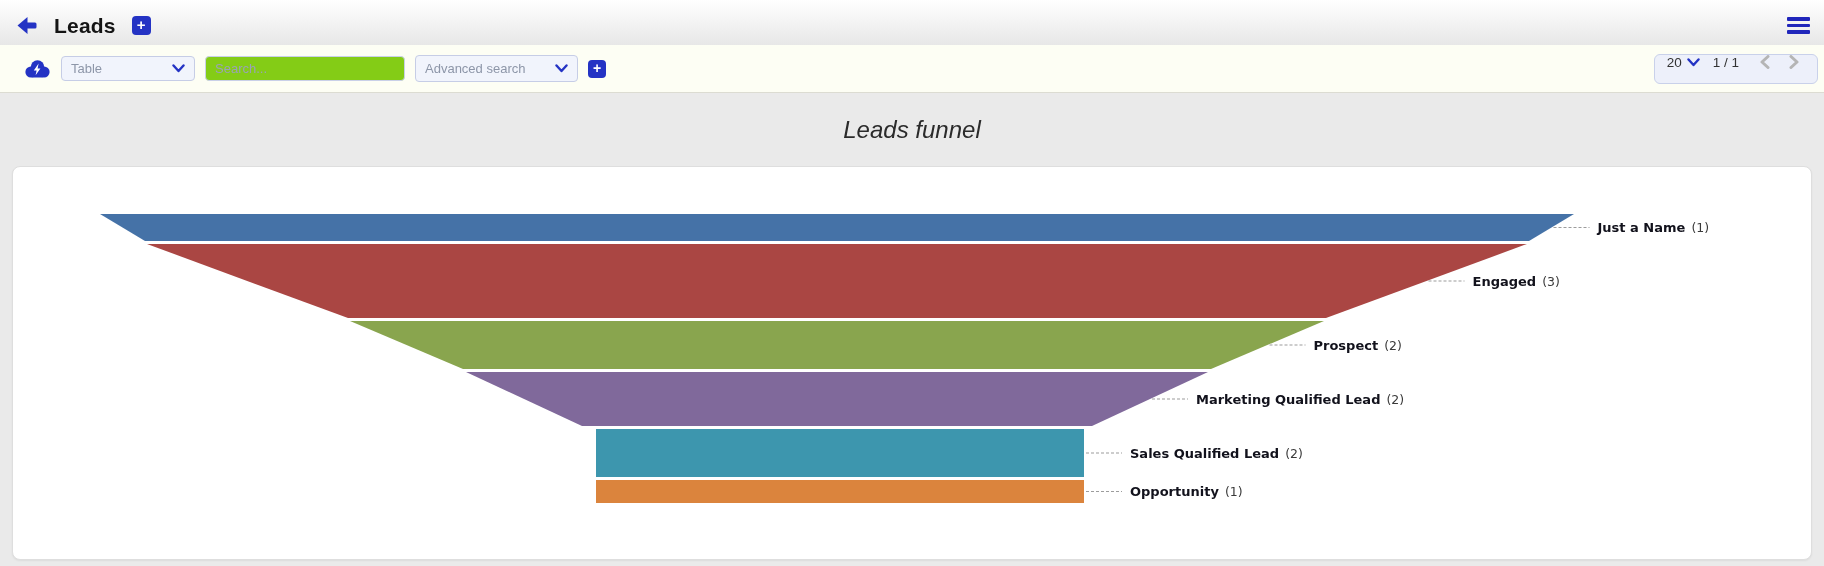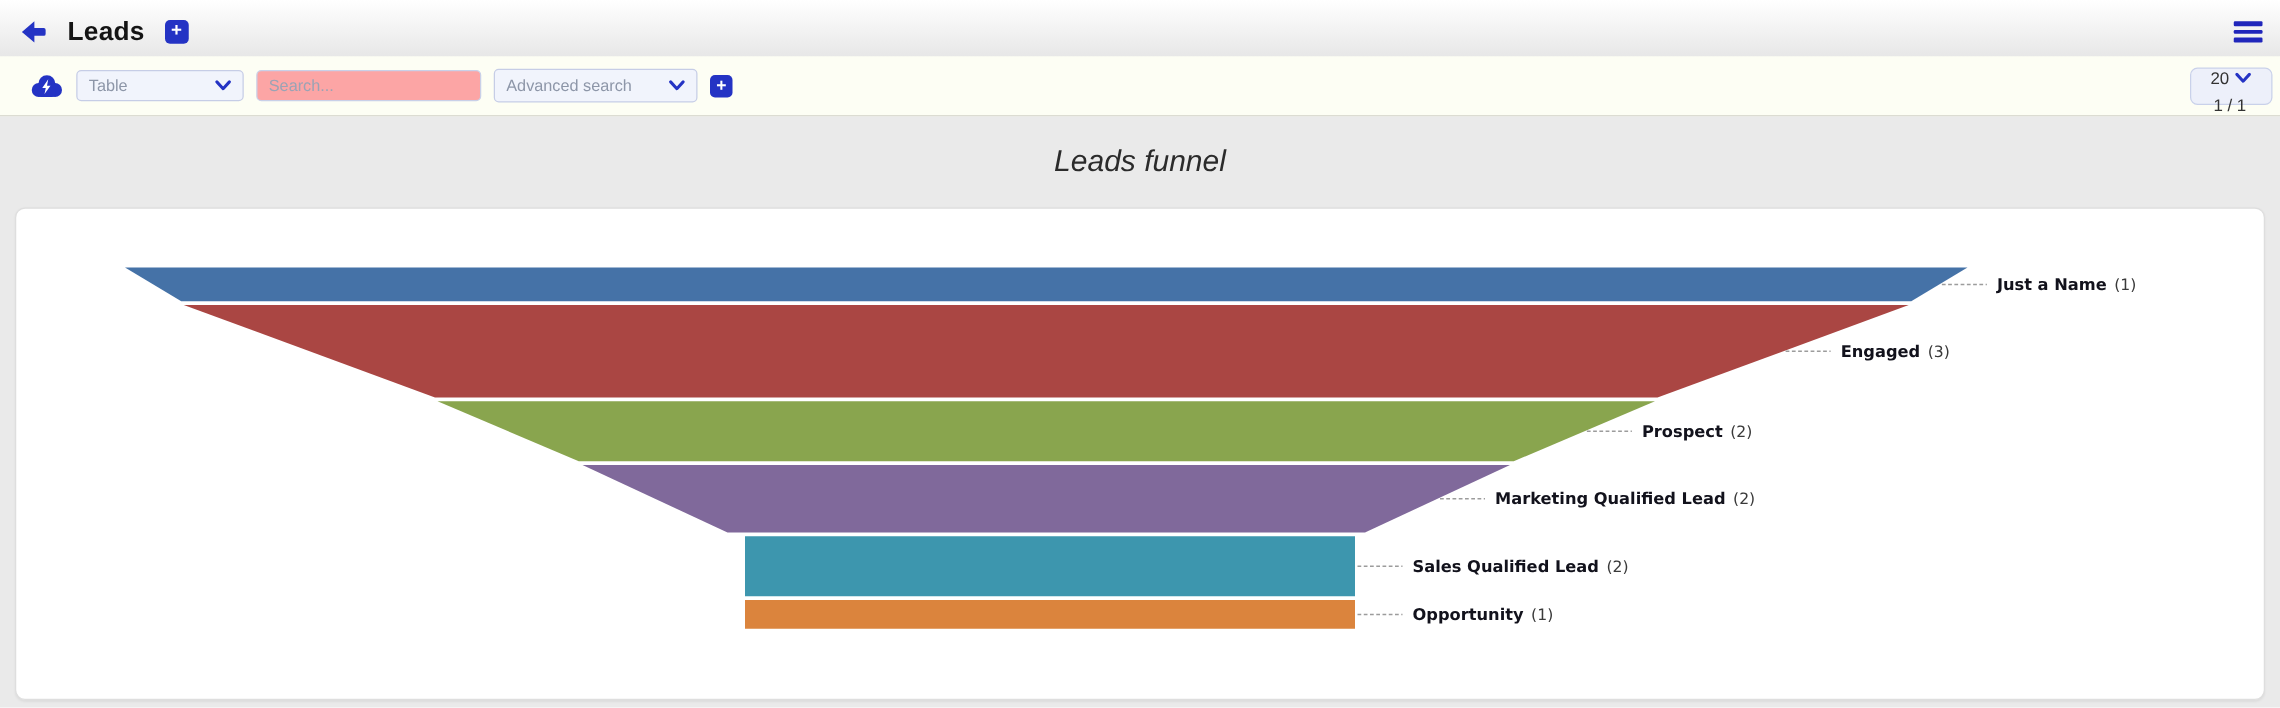--- a/index.html
+++ b/index.html
@@ -43,35 +43,35 @@
   .ctrl {
     height: 25px; border: 1px solid #c6cde6; border-radius: 4px;
     background: #f1f4fc; color: #8d96a8; font-size: 13px;
     display: flex; align-items: center; padding: 0 9px; cursor: pointer;
   }
   .ctrl .ctrl-label { flex: 1; white-space: nowrap; overflow: hidden; }
   .select-table { width: 134px; }
   .select-advanced { width: 163px; height: 27px; }
   .chev-down { width: 13px; height: 9px; margin-left: 8px; flex: none; }
   .search-input {
-    width: 180px; height: 25px; border: 1px solid #c9d0e8; border-radius: 4px;
-    background: #fca5a5; font-size: 13px; color: #444; padding: 0 9px;
+    width: 200px; height: 25px; border: 1px solid #c9d0e8; border-radius: 4px;
+    background: #84cc16; font-size: 13px; color: #444; padding: 0 9px;
     font-family: "Liberation Sans", sans-serif; outline: none;
   }
   .search-input::placeholder { color: #9aa3b5; }
   .add-btn-sm {
     width: 18px; height: 18px; background: #2433c4; color: #fff;
     border-radius: 4px; font-size: 14px; font-weight: bold;
     line-height: 16px; text-align: center; cursor: pointer; user-select: none;
   }
   .toolbar-spacer { flex: 1; }
   .pagination {
     height: 30px; background: #edf0fa; border: 1px solid #c9d1ea; border-radius: 6px;
-    display: flex; align-items: center; padding: 0 12px; gap: 7px;
-    color: #333; font-size: 13.5px; flex-direction: column;
+    display: flex; align-items: flex-start; padding: 0 12px; gap: 7px;
+    color: #333; font-size: 13.5px;
   }
   .pagesize { display: flex; align-items: center; gap: 5px; cursor: pointer; }
   .pagesize .chev-down { margin-left: 0; }
   .page-range { margin: 0 8px 0 6px; white-space: nowrap; }
   .pg-chev { width: 12px; height: 14px; margin: 0 5px; cursor: default; }
 
   
   .chart-title-row {
     position: absolute; top: 94px; left: 0; width: 1824px; height: 72px;
     display: flex; align-items: center; justify-content: center;

